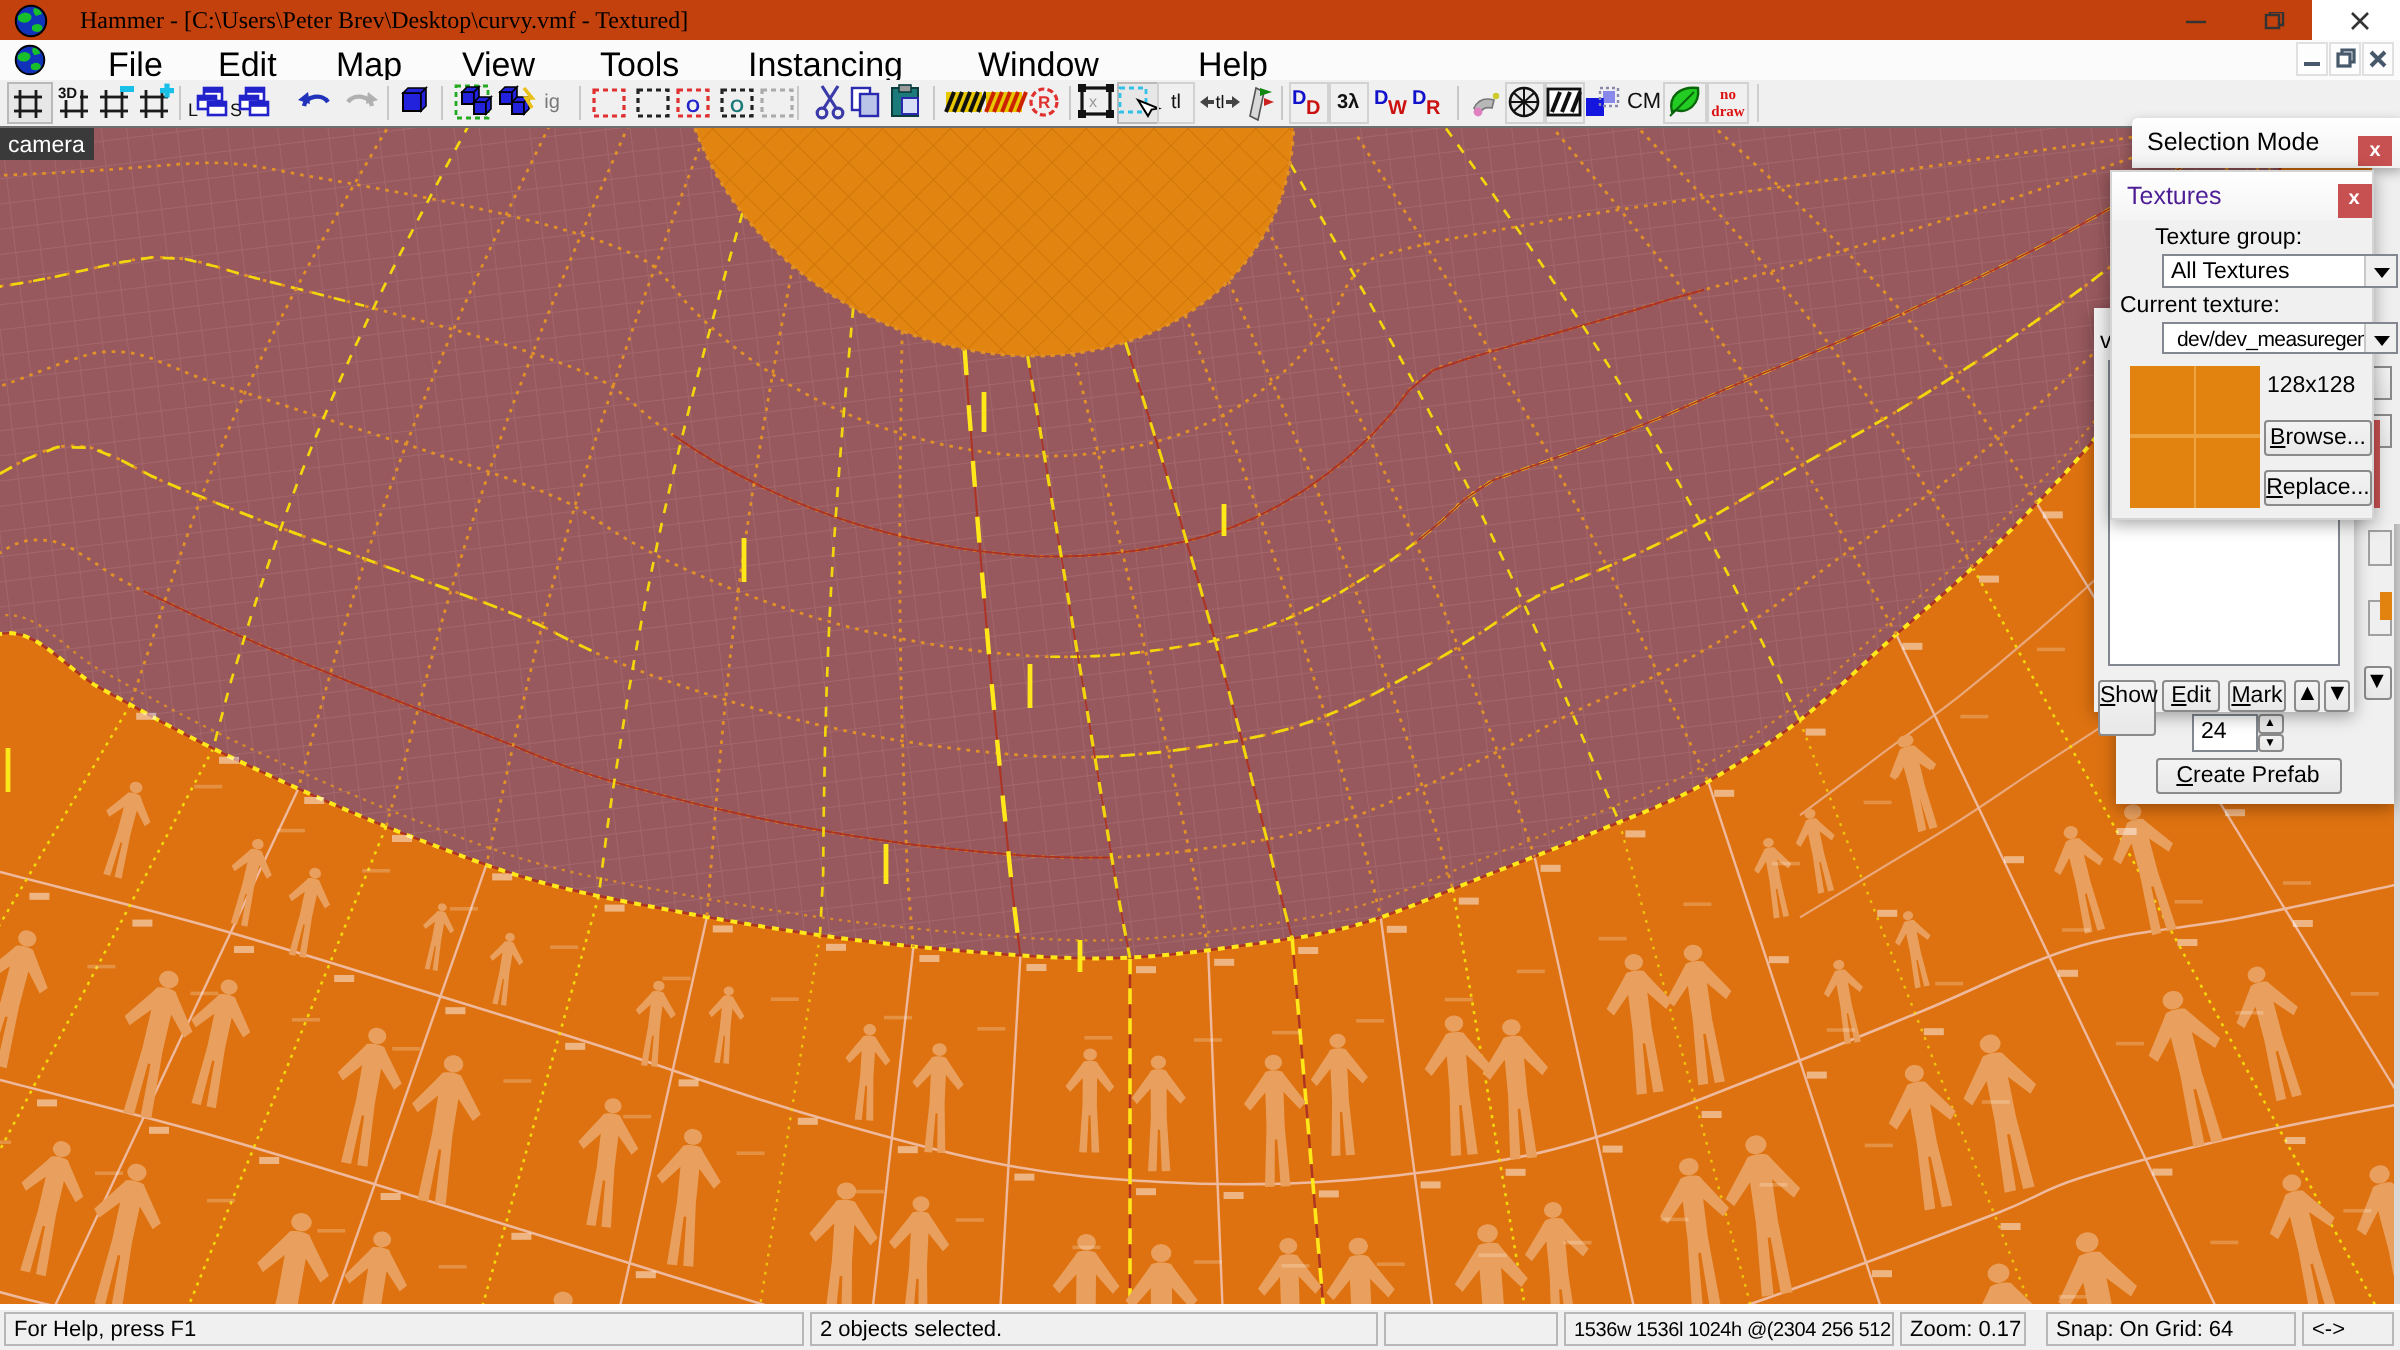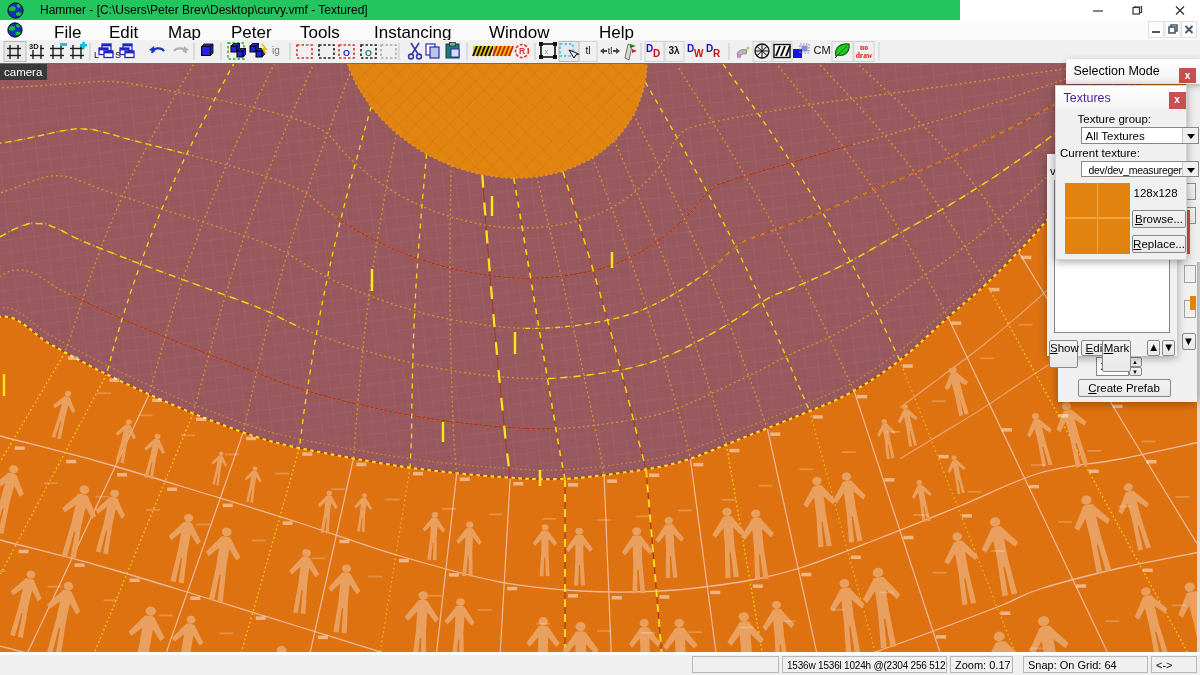--- a/index.html
+++ b/index.html
@@ -1,16 +1,16 @@
 <!DOCTYPE html>
 <html><head><meta charset="utf-8"><style>
 * { margin:0; padding:0; box-sizing:border-box; }
 html,body { width:1200px; height:675px; overflow:hidden; font-family:"Liberation Sans",sans-serif; }
 .abs { position:absolute; }
-#titlebar { left:0; top:0; width:960px; height:20px; background:#22c55e; }
+#titlebar { left:0; top:0; width:1156px; height:20px; background:#c2410c;font-family:Liberation Serif, serif; }
 #titlebar .title { position:absolute; left:40px; top:3px; font-size:12px; color:#000; }
 #menubar { left:0; top:20px; width:1200px; height:21px; background:#fbfbfb; }
 .menuitem { position:absolute; top:3px; font-size:17px; color:#000; }
 #statusbar { left:0; top:655px; width:1200px; height:20px; background:#f0f0f0; font-size:11px; color:#000; }
 .seg { position:absolute; top:1px; height:17px; border:1px solid #b7b7b7; background:#f0f0f0; padding:2px 4px; white-space:nowrap; overflow:hidden; }
 .panel { position:absolute; background:#f0f0f0; box-shadow:0 2px 8px rgba(0,0,0,0.35); }
 .redx { position:absolute; background:#c75050; color:#fff; text-align:center; font-size:10px; font-weight:bold; }
 .win7btn { position:absolute; background:linear-gradient(#f3f3f3,#e8e8e8); border:1px solid #8a8a8a; border-radius:2px; font-size:11.5px; text-align:center; color:#000; }
 .combo { position:absolute; background:#fff; border:1px solid #828790; font-size:11.5px; color:#000;margin-left:16px; }
 .combo .arr { position:absolute; right:0; top:0; bottom:0; width:16px; background:#f0f0f0; border-left:1px solid #c8c8c8; }
@@ -32,21 +32,21 @@
  </svg>
 </div>
 <div class="abs" id="menubar">
  <svg class="abs" style="left:7px;top:2px" width="16" height="16" viewBox="0 0 17 17">
   <circle cx="8.5" cy="8.5" r="7.6" fill="#1133bb" stroke="#000" stroke-width="1"></circle>
   <path d="M2,6 Q5,3 8,5 Q10,7 7,9 Q4,10 2,8 Z M9,11 Q12,9 14,11 Q15,13 12,14 Q10,14 9,13 Z M10,2 Q13,2 14,5 L11,6 Q9,4 10,2 Z" fill="#17c02a"></path>
  </svg>
  <div class="menuitem" style="left:54px">File</div>
  <div class="menuitem" style="left:109px">Edit</div>
  <div class="menuitem" style="left:168px">Map</div>
- <div class="menuitem" style="left:231px">Peter</div>
+ <div class="menuitem" style="left:231px">View</div>
  <div class="menuitem" style="left:300px">Tools</div>
  <div class="menuitem" style="left:374px">Instancing</div>
  <div class="menuitem" style="left:489px">Window</div>
  <div class="menuitem" style="left:599px">Help</div>
  <svg class="abs" style="left:1148px;top:1px" width="52" height="18" viewBox="0 0 52 18">
   <rect x="0.5" y="0.5" width="15" height="16" fill="#fdfdfd" stroke="#e0e0e0"></rect>
   <rect x="17" y="0.5" width="15" height="16" fill="#fdfdfd" stroke="#e0e0e0"></rect>
   <rect x="33.5" y="0.5" width="15" height="16" fill="#fdfdfd" stroke="#e0e0e0"></rect>
   <line x1="4" y1="11" x2="12" y2="11" stroke="#47586a" stroke-width="2"></line>
   <rect x="21" y="6" width="6" height="6" fill="none" stroke="#47586a" stroke-width="1.6"></rect>
@@ -494,21 +494,21 @@
   <div class="win7btn" style="left:71px;top:116.5px;width:13px;height:9.5px;font-size:6px;line-height:8px">▼</div>
   <div class="win7btn" style="left:20px;top:129px;width:93px;height:18px;line-height:16px"><u>C</u>reate Prefab</div>
   <div class="win7btn" style="left:124px;top:83px;width:14px;height:17px;line-height:14px">▼</div>
 </div>
 
 <div class="panel" style="left:1047px;top:154px;width:129.5px;height:202px">
   <div class="abs" style="left:3px;top:11px;font-size:11.5px">v</div>
   <div class="abs" style="left:7px;top:26px;width:116px;height:153px;background:#fff;border:1px solid #828790"></div>
   <div class="win7btn" style="left:2px;top:186px;width:29px;height:28px;line-height:14px"><u>S</u>how</div>
   <div class="win7btn" style="left:34px;top:186px;width:29px;height:16px;line-height:14px"><u>E</u>dit</div>
-  <div class="win7btn" style="left:55px;top:186px;width:29px;height:32px;line-height:14px"><u>M</u>ark</div>
+  <div class="win7btn" style="left:67px;top:186px;width:29px;height:16px;line-height:14px"><u>M</u>ark</div>
   <div class="win7btn" style="left:100px;top:186px;width:13px;height:16px;line-height:13px">▲</div>
   <div class="win7btn" style="left:115px;top:186px;width:13px;height:16px;line-height:13px">▼</div>
 </div>
 
 <div class="abs" style="left:1186px;top:84px;width:14px;height:178px;background:#efefef"></div>
 <div class="abs" style="left:1186px;top:183px;width:10px;height:17px;background:linear-gradient(#f3f3f3,#e8e8e8);border:1px solid #8a8a8a"></div>
 <div class="abs" style="left:1186px;top:207px;width:10px;height:17px;background:linear-gradient(#f3f3f3,#e8e8e8);border:1px solid #8a8a8a"></div>
 <div class="abs" style="left:1186px;top:210px;width:3.5px;height:44px;background:#c75050"></div>
 <div class="abs" style="left:1184px;top:265px;width:12px;height:18px;background:#efefef;border:1px solid #a0a0a0"></div>
 <div class="abs" style="left:1184px;top:300px;width:12px;height:18px;background:#efefef;border:1px solid #a0a0a0"></div>
@@ -536,17 +536,19 @@
   <div class="abs" style="left:9px;top:97px;width:65.5px;height:70.5px;background:#e2820f">
     <div class="abs" style="left:0;top:34px;width:100%;height:1.5px;background:#eda33f"></div>
     <div class="abs" style="left:32px;top:0;width:1.5px;height:100%;background:#eda33f"></div>
   </div>
   <div class="abs" style="left:78px;top:101px;font-size:11.5px">128x128</div>
   <div class="win7btn" style="left:76.5px;top:124px;width:54px;height:18px;line-height:16px"><u>B</u>rowse...</div>
   <div class="win7btn" style="left:76.5px;top:149px;width:54px;height:18px;line-height:16px"><u>R</u>eplace...</div>
 </div>
 
 <div class="abs" id="statusbar">
+ <div class="seg" style="left:2px;width:400px">For Help, press F1</div>
+ <div class="seg" style="left:405px;width:284px">2 objects selected.</div>
  <div class="seg" style="left:692px;width:87px"></div>
  <div class="seg" style="left:782px;width:165px;font-size:10px;letter-spacing:-0.2px;padding-top:3px">1536w 1536l 1024h @(2304 256 512</div>
  <div class="seg" style="left:950px;width:63px">Zoom: 0.17</div>
  <div class="seg" style="left:1023px;width:125px">Snap: On Grid: 64</div>
  <div class="seg" style="left:1151px;width:46px">&lt;-&gt;</div>
 </div>
 </body></html>

